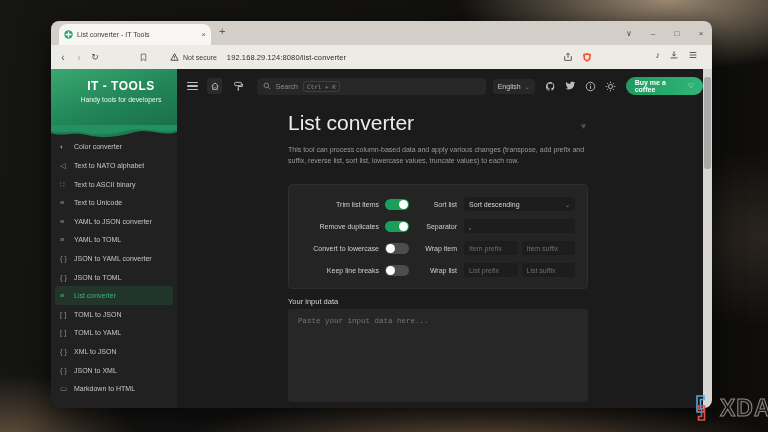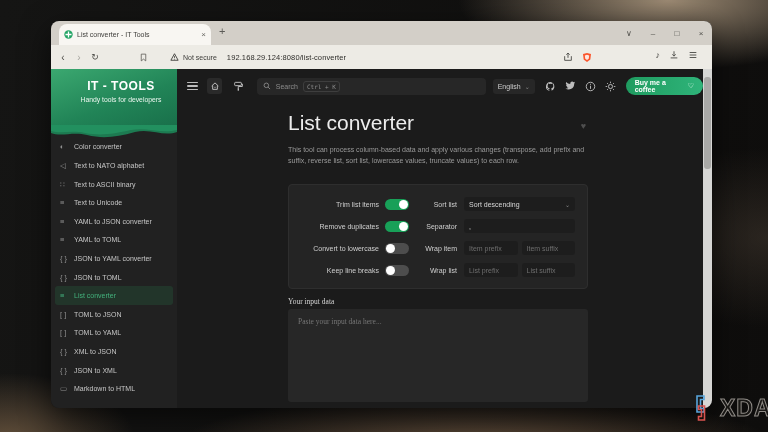--- a/index.html
+++ b/index.html
@@ -85,23 +85,23 @@
   .toggle.on .knob{left:auto;right:1px;}
   .field-col{position:absolute;left:128px;top:8px;width:158px;}
   .field-row{display:flex;align-items:center;height:22px;}
   .field-label{width:40px;text-align:right;font-size:7px;color:#cfcfcf;margin-right:7px;flex:none;}
   .control{flex:1;display:flex;gap:4px;}
   .select,.tinput{height:14px;background:#1d1d1d;border-radius:3px;display:flex;align-items:center;
     padding:0 5px;box-sizing:border-box;font-size:7px;color:#d6d6d6;}
   .select{flex:1;justify-content:space-between;}
   .tinput{flex:1;}
   .tinput.ph{color:#6e6e6e;}
-  .input-label{position:absolute;left:0;top:228px;font-size:7.5px;color:#d4d4d4;font-family:Liberation Serif, serif;}
+  .input-label{position:absolute;left:0;top:228px;font-size:7.5px;color:#d4d4d4;}
   .textarea{position:absolute;left:0;top:240px;width:300px;height:93px;background:#272727;border-radius:3px;
-    box-sizing:border-box;padding:8px 10px;font-family:Liberation Serif, serif;font-size:7.5px;color:#767676;}
+    box-sizing:border-box;padding:8px 10px;font-family:Liberation Mono, monospace;font-size:7.5px;color:#767676;}
   
   .xda{position:absolute;left:694px;top:394px;display:flex;align-items:center;z-index:10;}
   .xda-text{font-size:23px;font-weight:bold;letter-spacing:1px;color:rgba(35,32,30,0.55);
     -webkit-text-stroke:1px #8f8b86;margin-left:2px;font-family:"Liberation Sans",sans-serif;}
   svg{display:block;}
 </style>
 </head>
 <body>
 
 <div class="stage">

